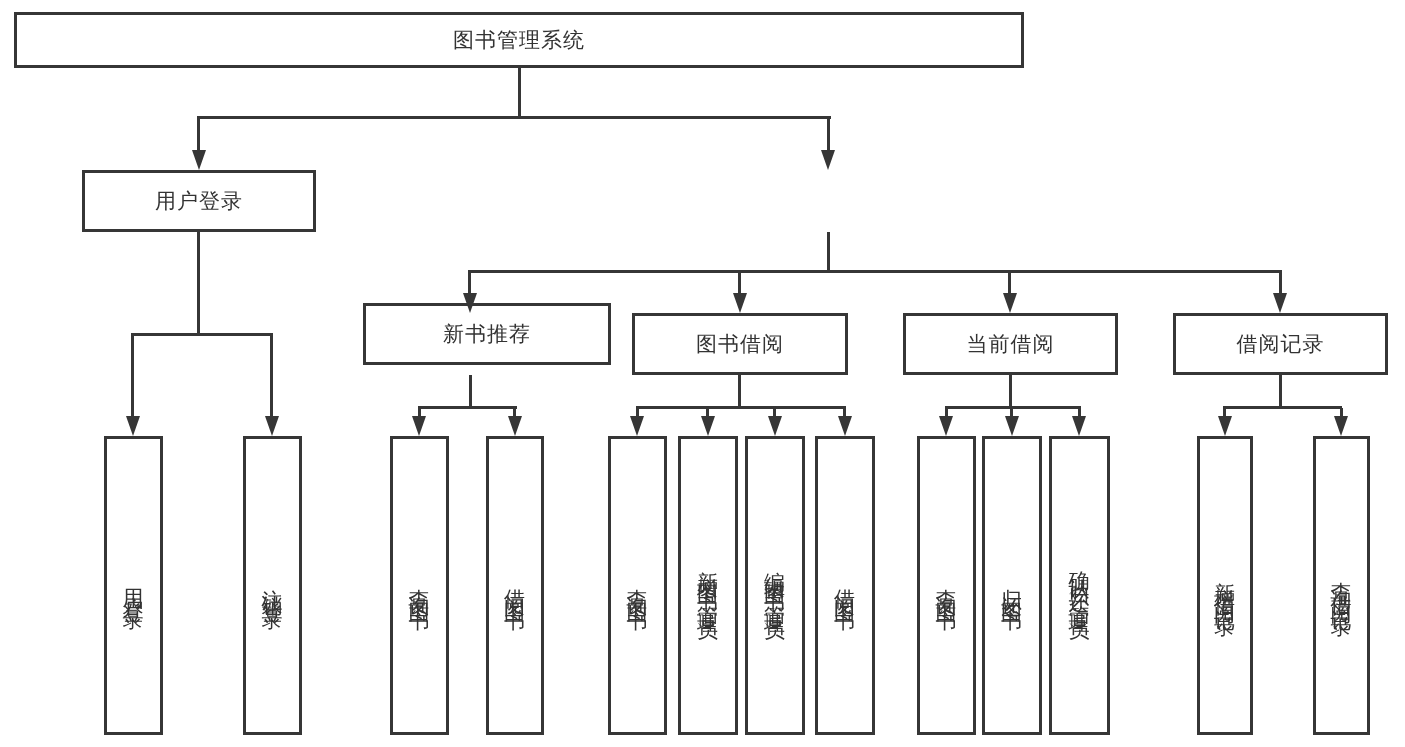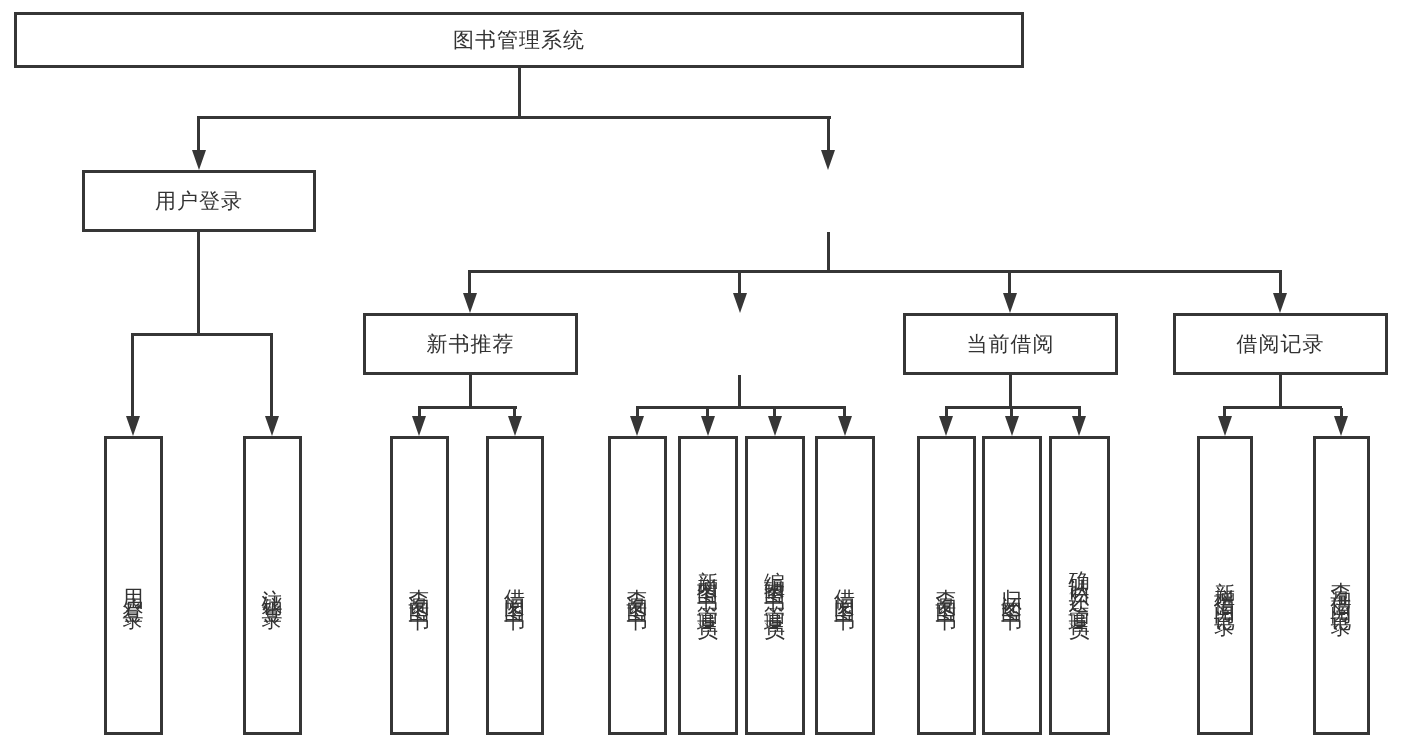--- a/index.html
+++ b/index.html
@@ -33,24 +33,27 @@
 
   <div class="node" style="left:14px;top:12px;width:1010px;height:56px">
     <span>图书管理系统</span>
   </div>
 
   <div class="node" style="left:82px;top:170px;width:234px;height:62px">
     <span>用户登录</span>
   </div>
 
 
-  <div class="node" style="left:363px;top:313px;width:215px;height:62px">
+  <div class="node" style="left:363px;top:303px;width:248px;height:62px">
     <span>新书推荐</span>
   </div>
 
+  <div class="node" style="left:632px;top:313px;width:216px;height:62px">
+    <span>图书借阅</span>
+  </div>
 
   <div class="node" style="left:1173px;top:313px;width:215px;height:62px">
     <span>借阅记录</span>
   </div>
 
   <div class="node" style="left:903px;top:313px;width:215px;height:62px">
     <span>当前借阅</span>
   </div>
 
   <div class="node" style="left:104px;top:436px;width:59px;height:299px">

